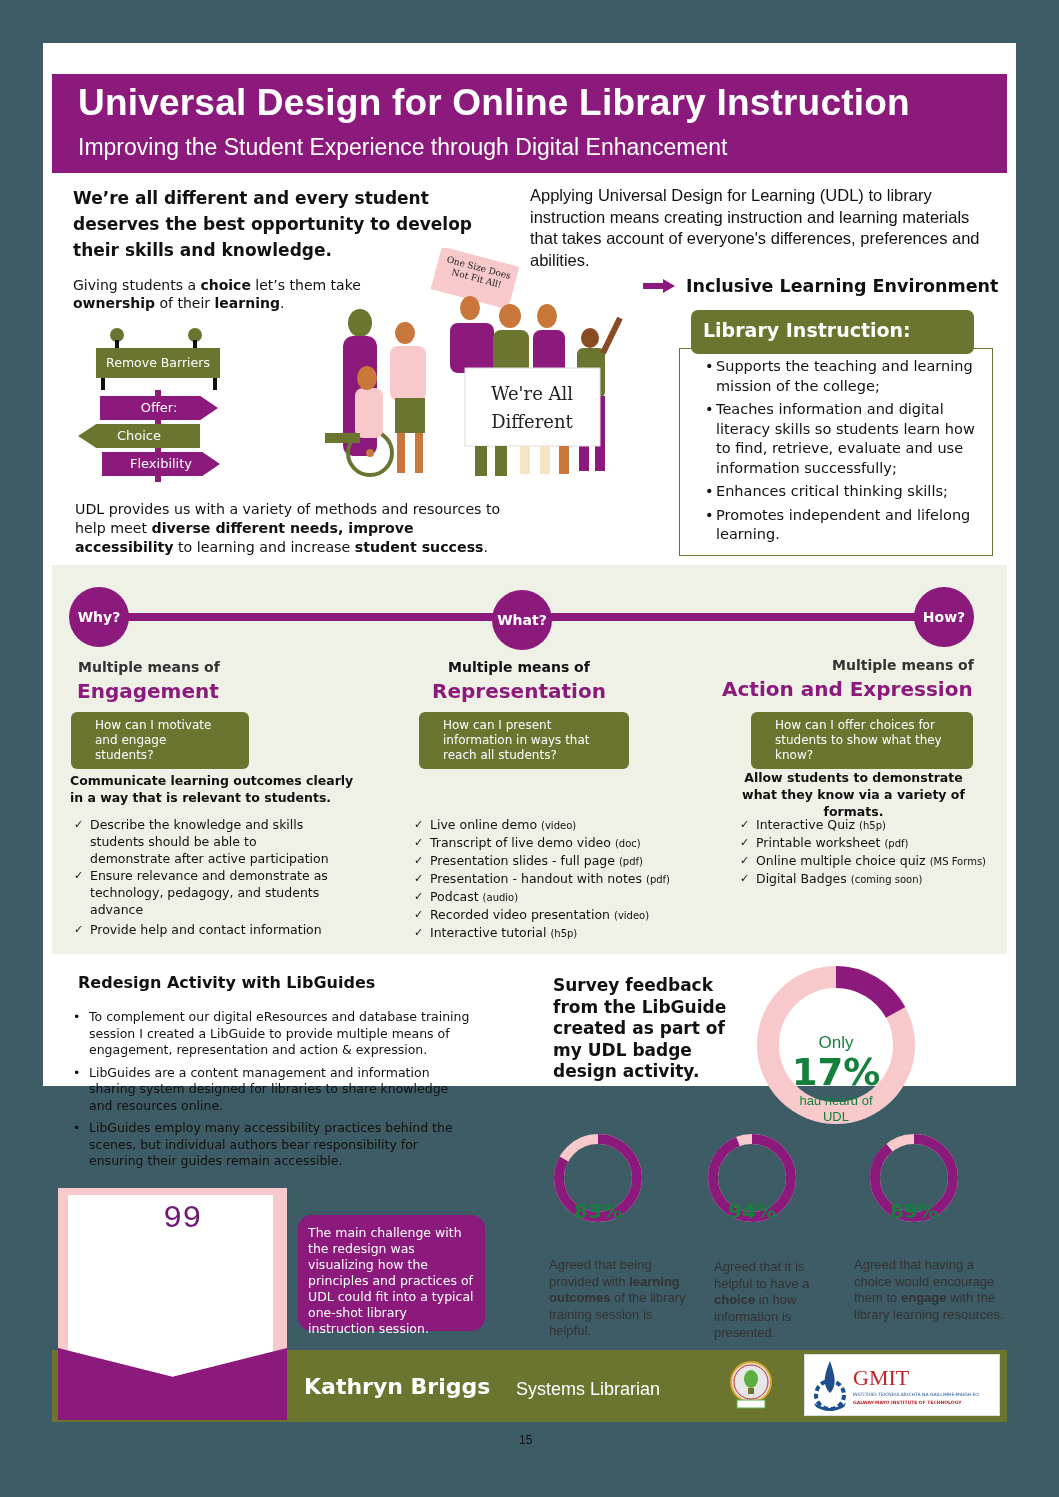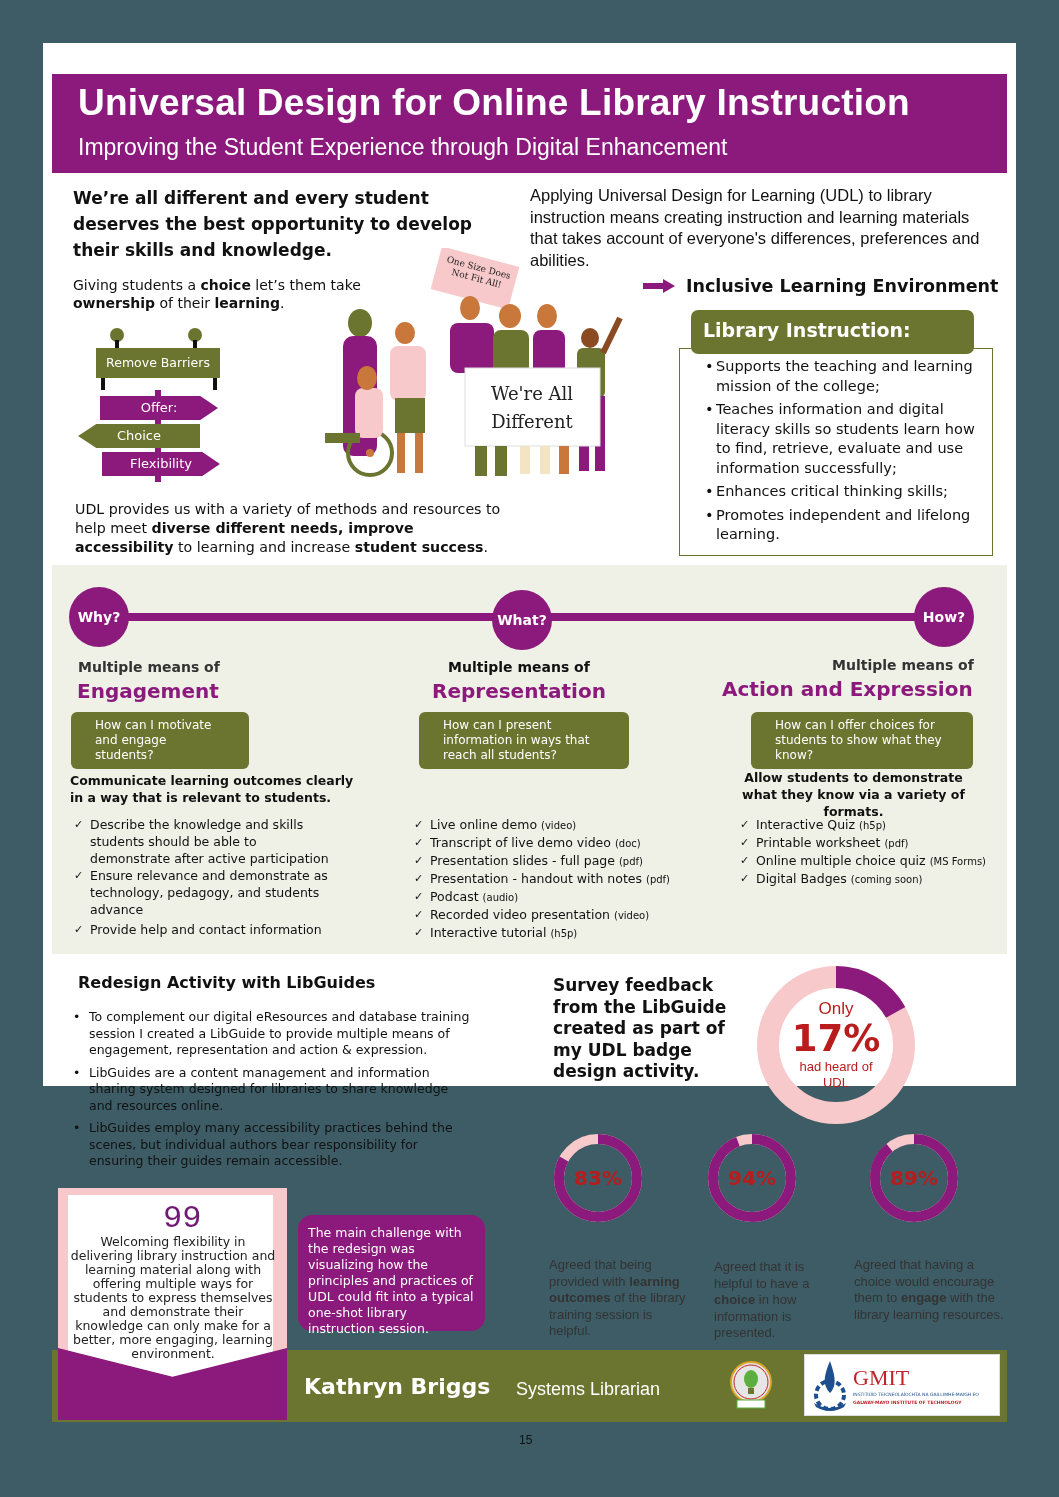--- a/index.html
+++ b/index.html
@@ -53,21 +53,21 @@
   .checks li::before { content: "✓"; position: absolute; left: 0; font-size: 11px; }
   .checks small { font-size: 10px; }
 
   
   .rd-title { left: 35px; top: 930px; font-weight: bold; font-size: 16px; }
   .rd-list { left: 30px; top: 966px; width: 400px; list-style: none; font-size: 12.5px; line-height: 16.5px; }
   .rd-list li { position: relative; padding-left: 16px; margin-bottom: 6px; }
   .rd-list li::before { content: "•"; position: absolute; left: 0; }
 
   .survey-title { left: 510px; top: 932px; width: 200px; font-weight: bold; font-size: 17px; line-height: 21.5px; }
-  .donut-text { position: absolute; display: flex; flex-direction: column; align-items: center; justify-content: center; text-align: center; color: #b91c1c; }
+  .donut-text { position: absolute; display: flex; flex-direction: column; align-items: center; justify-content: flex-end; text-align: center; color: #15803d; }
   .donut-caption { font-family: "Liberation Sans", sans-serif; font-size: 13px; line-height: 16.5px; color: #333; width: 150px; }
 
   .quote-card { left: 15px; top: 1145px; width: 229px; height: 232px; background: #f7c9cb; }
   .quote-inner { position: absolute; left: 10px; top: 7px; width: 205px; height: 218px; background: #fff; }
   .quote-purple { position: absolute; left: 0; top: 160px; width: 229px; height: 72px; background: #8c1a7c; clip-path: polygon(0 0, 50% 40%, 100% 0, 100% 100%, 0 100%); }
   .quote-text { position: absolute; left: 12px; top: 47px; width: 206px; text-align: center; font-size: 12.5px; line-height: 14px; color: #222; }
   .quote-mark { position: absolute; left: 105px; top: 16px; font-family: Liberation Mono, monospace; font-size: 32px; color: #701a75; line-height: 30px; }
   .challenge { left: 255px; top: 1172px; width: 187px; height: 116px; background: #8c1a7c; color: #fff; border-radius: 14px; font-size: 12.5px; line-height: 16px; padding: 10px 10px; }
 
   .footer { left: 9px; top: 1307px; width: 955px; height: 72px; background: #6b7530; }
@@ -287,19 +287,18 @@
       <div class="gm">GMIT</div>
       <div class="line1">INSTITIÚID TEICNEOLAÍOCHTA NA GAILLIMHE-MAIGH EO</div>
       <div class="line2">GALWAY-MAYO INSTITUTE OF TECHNOLOGY</div>
     </div>
   </div>
 
   <div class="abs quote-card">
     <div class="quote-inner"></div>
     <div class="quote-purple"></div>
     <div class="quote-mark">99</div>
-    <div class="quote-text">Welcoming flexibility in delivering library instruction and learning material along with offering multiple ways for students to express themselves and demonstrate their knowledge can only make for a better, more engaging, learning environment.</div>
   </div>
 
   <div class="abs challenge">The main challenge with the redesign was visualizing how the principles and practices of UDL could fit into a typical one-shot library instruction session.</div>
 
   <div class="abs page-num">15</div>
 </div>
 
 </body></html>

